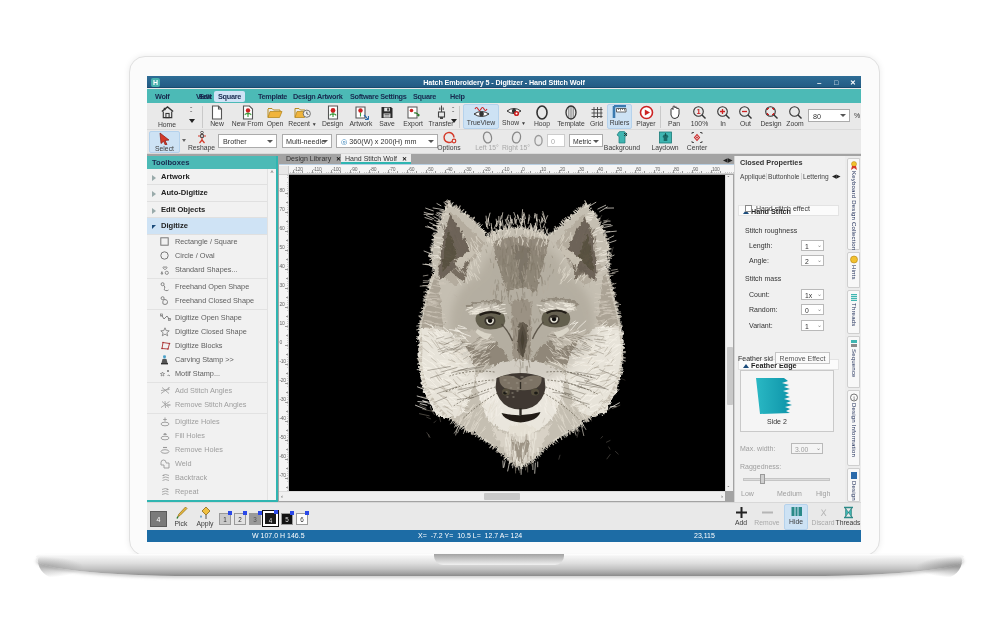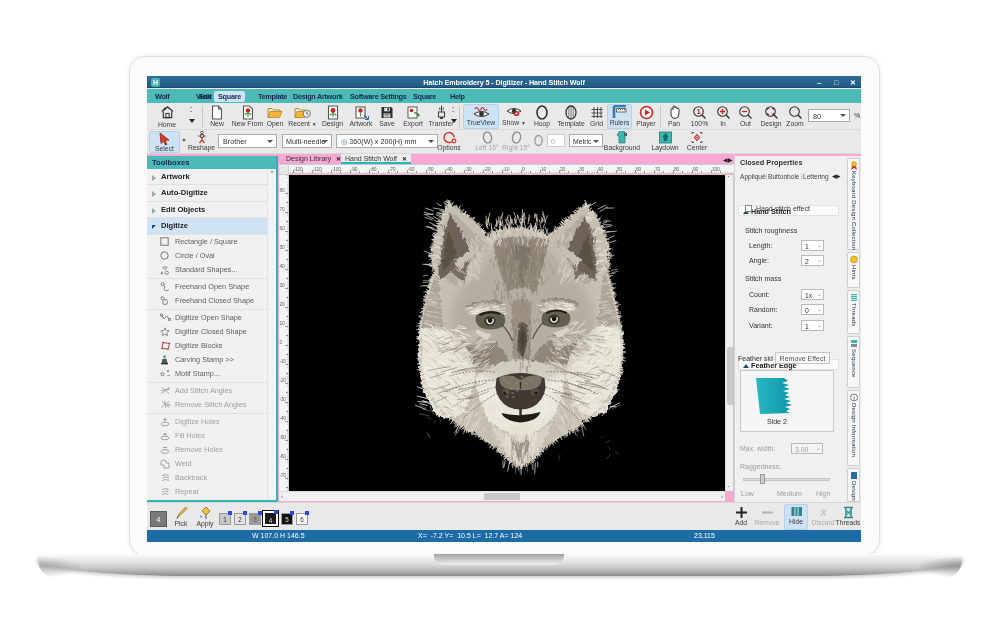--- a/index.html
+++ b/index.html
@@ -40,21 +40,21 @@
 #tb1 { position:absolute; left:0; top:27.5px; width:714px; height:26.5px; background:#e9e9e9; border-bottom:1px solid #dadada;}
 #tb2 { position:absolute; left:0; top:54px; width:714px; height:23.5px; background:#e9e9e9; border-bottom:1px solid #dadada;}
 .tbi { position:absolute; text-align:center; color:#3b3b3b; font-size:6.8px; }
 .tbi .ic { display:block; margin:0 auto; }
 .tbi.hl { background:#cde2f4; border:1px solid #b5d2ec; border-radius:2px;}
 .sep { position:absolute; width:1px; background:#c9c9c9; }
 .combo { position:absolute; background:#fff; border:1px solid #ababab; font-size:7.2px; color:#333; }
 .combo .ar { position:absolute; right:3px; top:45%; width:0; height:0; border-left:3px solid transparent; border-right:3px solid transparent; border-top:3.5px solid #555; }
 
 
-#work { position:absolute; left:0; top:77.5px; width:714px; height:348.5px; background:#f9a8d4;}
+#work { position:absolute; left:0; top:77.5px; width:714px; height:348.5px; background:#a3a3a3;}
 
 
 #toolbox { position:absolute; left:0; top:2px; width:131px; height:346px; background:#f1f1f1; border-right:2px solid #2fb5b1; border-bottom:2px solid #2fb5b1;}
 #toolbox .hd { height:13px; background:#4cbab6; color:#18294f; font-weight:bold; font-size:7.6px; line-height:13px; padding-left:5px;}
 .toprow { position:relative; height:16.6px; border-bottom:1px solid #e0e0e0; font-size:7.6px; font-weight:bold; color:#222; line-height:16.6px; padding-left:14px;}
 .toprow .arr { position:absolute; left:5px; top:6px; width:0; height:0; border-top:3px solid transparent; border-bottom:3px solid transparent; border-left:4px solid #9aa; }
 .toprow.open { background:#cfe3f5; }
 .toprow.open .arr { border-left:none; border-top:4px solid #1b4b7a; border-right:4px solid transparent; top:7px;}
 .subrow { position:relative; height:14px; font-size:7.3px; color:#5f5f5f; line-height:14px; padding-left:28px; }
 .subrow.dis { color:#9f9f9f; }

